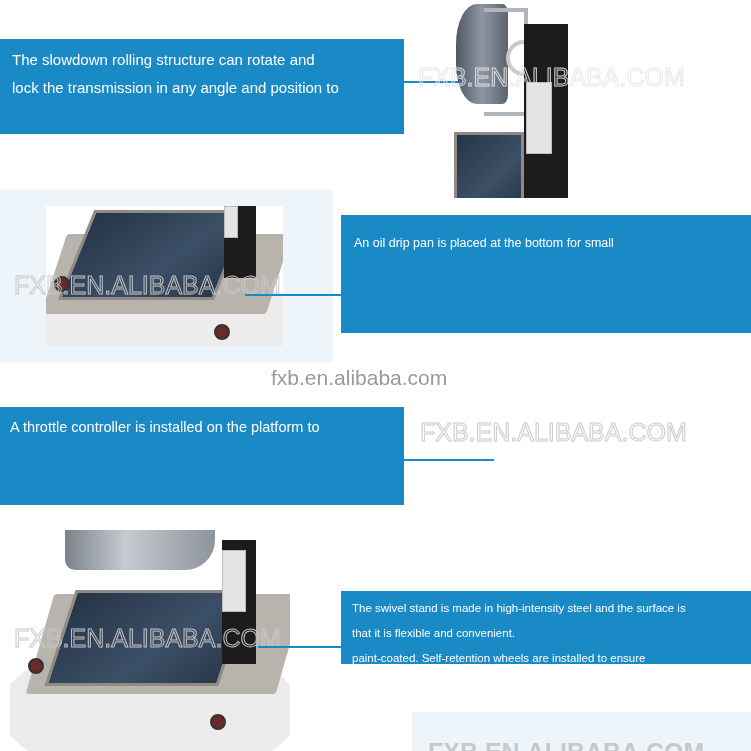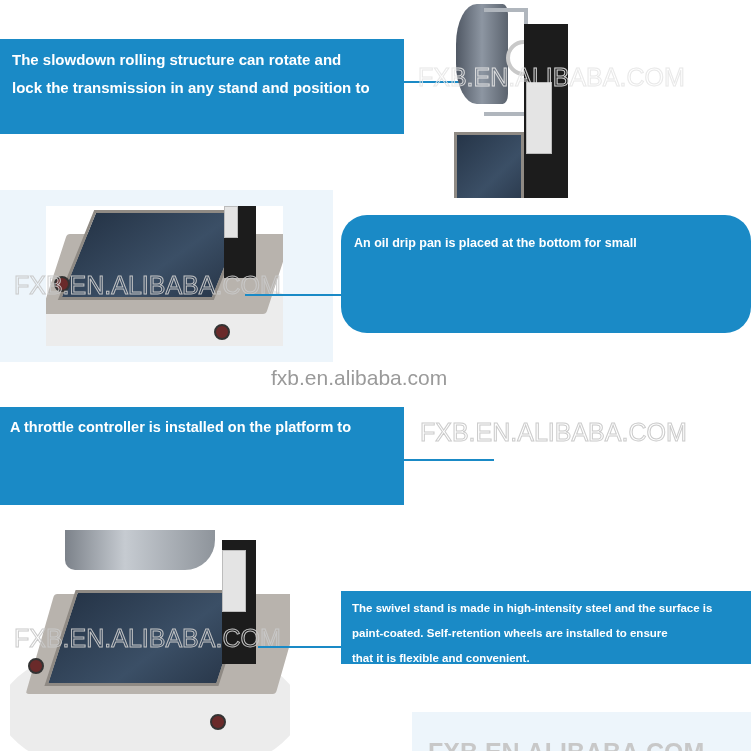--- a/index.html
+++ b/index.html
@@ -1,38 +1,38 @@
 <!DOCTYPE html>
 <html><head>
 <meta charset="utf-8">
 <style>
   html,body{margin:0;padding:0;}
   body{width:751px;height:751px;position:relative;overflow:hidden;background:#ffffff;font-family:"Liberation Sans",sans-serif;}
   .abs{position:absolute;}
-  .callout{position:absolute;background:#1a8ac6;color:#ffffff;font-weight:bold;box-sizing:border-box;}
+  .callout{position:absolute;background:#1a8ac6;color:#ffffff;font-weight:normal;box-sizing:border-box;}
   .callout p{margin:0;}
   .connector{position:absolute;height:2px;background:#1a8ac6;}
   .panel{position:absolute;background:#edf5fb;}
   .wm{position:absolute;font-family:"Liberation Sans",sans-serif;font-size:25px;color:transparent;-webkit-text-stroke:1px rgba(200,200,200,0.95);letter-spacing:0px;white-space:nowrap;}
   .wm-dark{-webkit-text-stroke:1px rgba(230,230,230,0.9);}
   .site{position:absolute;font-size:21px;color:#9a9a9a;white-space:nowrap;}
   
   .tray{position:absolute;background:#b8b3ad;border-radius:3px;}
   .pan{position:absolute;background:linear-gradient(135deg,#263548,#3b4f66 60%,#2a394c);border:3px solid #8f8a84;}
   .column{position:absolute;background:#1c1c1c;}
   .plate{position:absolute;background:#e4e4e4;border:1px solid #bcbcbc;}
   .wheel{position:absolute;width:12px;height:12px;border-radius:50%;background:#6a2a2a;border:2px solid #333;}
   .floor{position:absolute;border-radius:50%;background:#ececec;}
 </style>
 </head>
 <body>
 
 <div class="callout" style="left:0;top:39px;width:404px;height:95px;padding:7px 0 0 12px;font-size:15px;line-height:28px;">
   <p>The slowdown rolling structure can rotate and</p>
-  <p>lock the transmission in any stand and position to</p>
+  <p>lock the transmission in any angle and position to</p>
 </div>
 <div class="connector" style="left:404px;top:81px;width:90px;"></div>
 
 <div class="abs" style="left:454px;top:0;width:115px;height:198px;overflow:hidden;">
   <div class="abs" style="left:2px;top:4px;width:52px;height:100px;background:linear-gradient(90deg,#505864,#8d96a2 50%,#5b636e);border-radius:40% 10% 10% 40%;"></div>
   <div class="abs" style="left:30px;top:8px;width:40px;height:100px;border:4px solid #b0b6bd;border-left:none;"></div>
   <div class="abs" style="left:52px;top:40px;width:36px;height:36px;border-radius:50%;border:4px solid #c9c9c9;box-sizing:border-box;"></div>
   <div class="column" style="left:70px;top:24px;width:44px;height:174px;"></div>
   <div class="plate" style="left:72px;top:82px;width:24px;height:70px;"></div>
   <div class="pan" style="left:0;top:132px;width:64px;height:70px;"></div>
@@ -45,21 +45,21 @@
   <div class="tray" style="left:8px;top:28px;width:225px;height:80px;transform:skewX(-18deg);"></div>
   <div class="pan" style="left:30px;top:4px;width:150px;height:84px;transform:skewX(-22deg);"></div>
   <div class="column" style="left:178px;top:0;width:32px;height:72px;"></div>
   <div class="plate" style="left:178px;top:0;width:12px;height:30px;"></div>
   <div class="wheel" style="left:8px;top:70px;"></div>
   <div class="wheel" style="left:168px;top:118px;"></div>
 </div>
 <div class="wm" style="left:14px;top:271px;">FXB.EN.ALIBABA.COM</div>
 <div class="connector" style="left:245px;top:294px;width:96px;"></div>
 
-<div class="callout" style="left:341px;top:215px;width:410px;height:118px;padding:16px 12px 0 13px;font-size:12.5px;line-height:25px;border-radius:26px;">
+<div class="callout" style="left:341px;top:215px;width:410px;height:118px;padding:16px 12px 0 13px;font-size:12.5px;line-height:25px;">
   <p>An oil drip pan is placed at the bottom for small</p>
 </div>
 
 <div class="site" style="left:271px;top:366px;">fxb.en.alibaba.com</div>
 
 <div class="callout" style="left:0;top:407px;width:404px;height:98px;padding:8px 0 0 10px;font-size:14.5px;line-height:25px;">
   <p>A throttle controller is installed on the platform to</p>
 </div>
 <div class="connector" style="left:404px;top:459px;width:90px;"></div>
 <div class="wm" style="left:420px;top:418px;">FXB.EN.ALIBABA.COM</div>
@@ -72,18 +72,18 @@
   <div class="column" style="left:212px;top:10px;width:34px;height:124px;"></div>
   <div class="plate" style="left:212px;top:20px;width:22px;height:60px;"></div>
   <div class="wheel" style="left:18px;top:128px;"></div>
   <div class="wheel" style="left:200px;top:184px;"></div>
 </div>
 <div class="wm" style="left:14px;top:624px;">FXB.EN.ALIBABA.COM</div>
 <div class="connector" style="left:258px;top:646px;width:84px;"></div>
 
 <div class="callout" style="left:341px;top:591px;width:410px;height:73px;padding:5px 0 0 11px;font-size:11.5px;line-height:25px;">
   <p>The swivel stand is made in high-intensity steel and the surface is</p>
+  <p>that it is flexible and convenient.</p>
   <p>paint-coated. Self-retention wheels are installed to ensure</p>
-  <p>that it is flexible and convenient.</p>
 </div>
 
 <div class="panel" style="left:412px;top:712px;width:339px;height:39px;"></div>
 <div class="wm" style="left:428px;top:738px;-webkit-text-stroke:0;color:#c8c8c8;font-weight:bold;">FXB.EN.ALIBABA.COM</div>
 
 </body></html>

